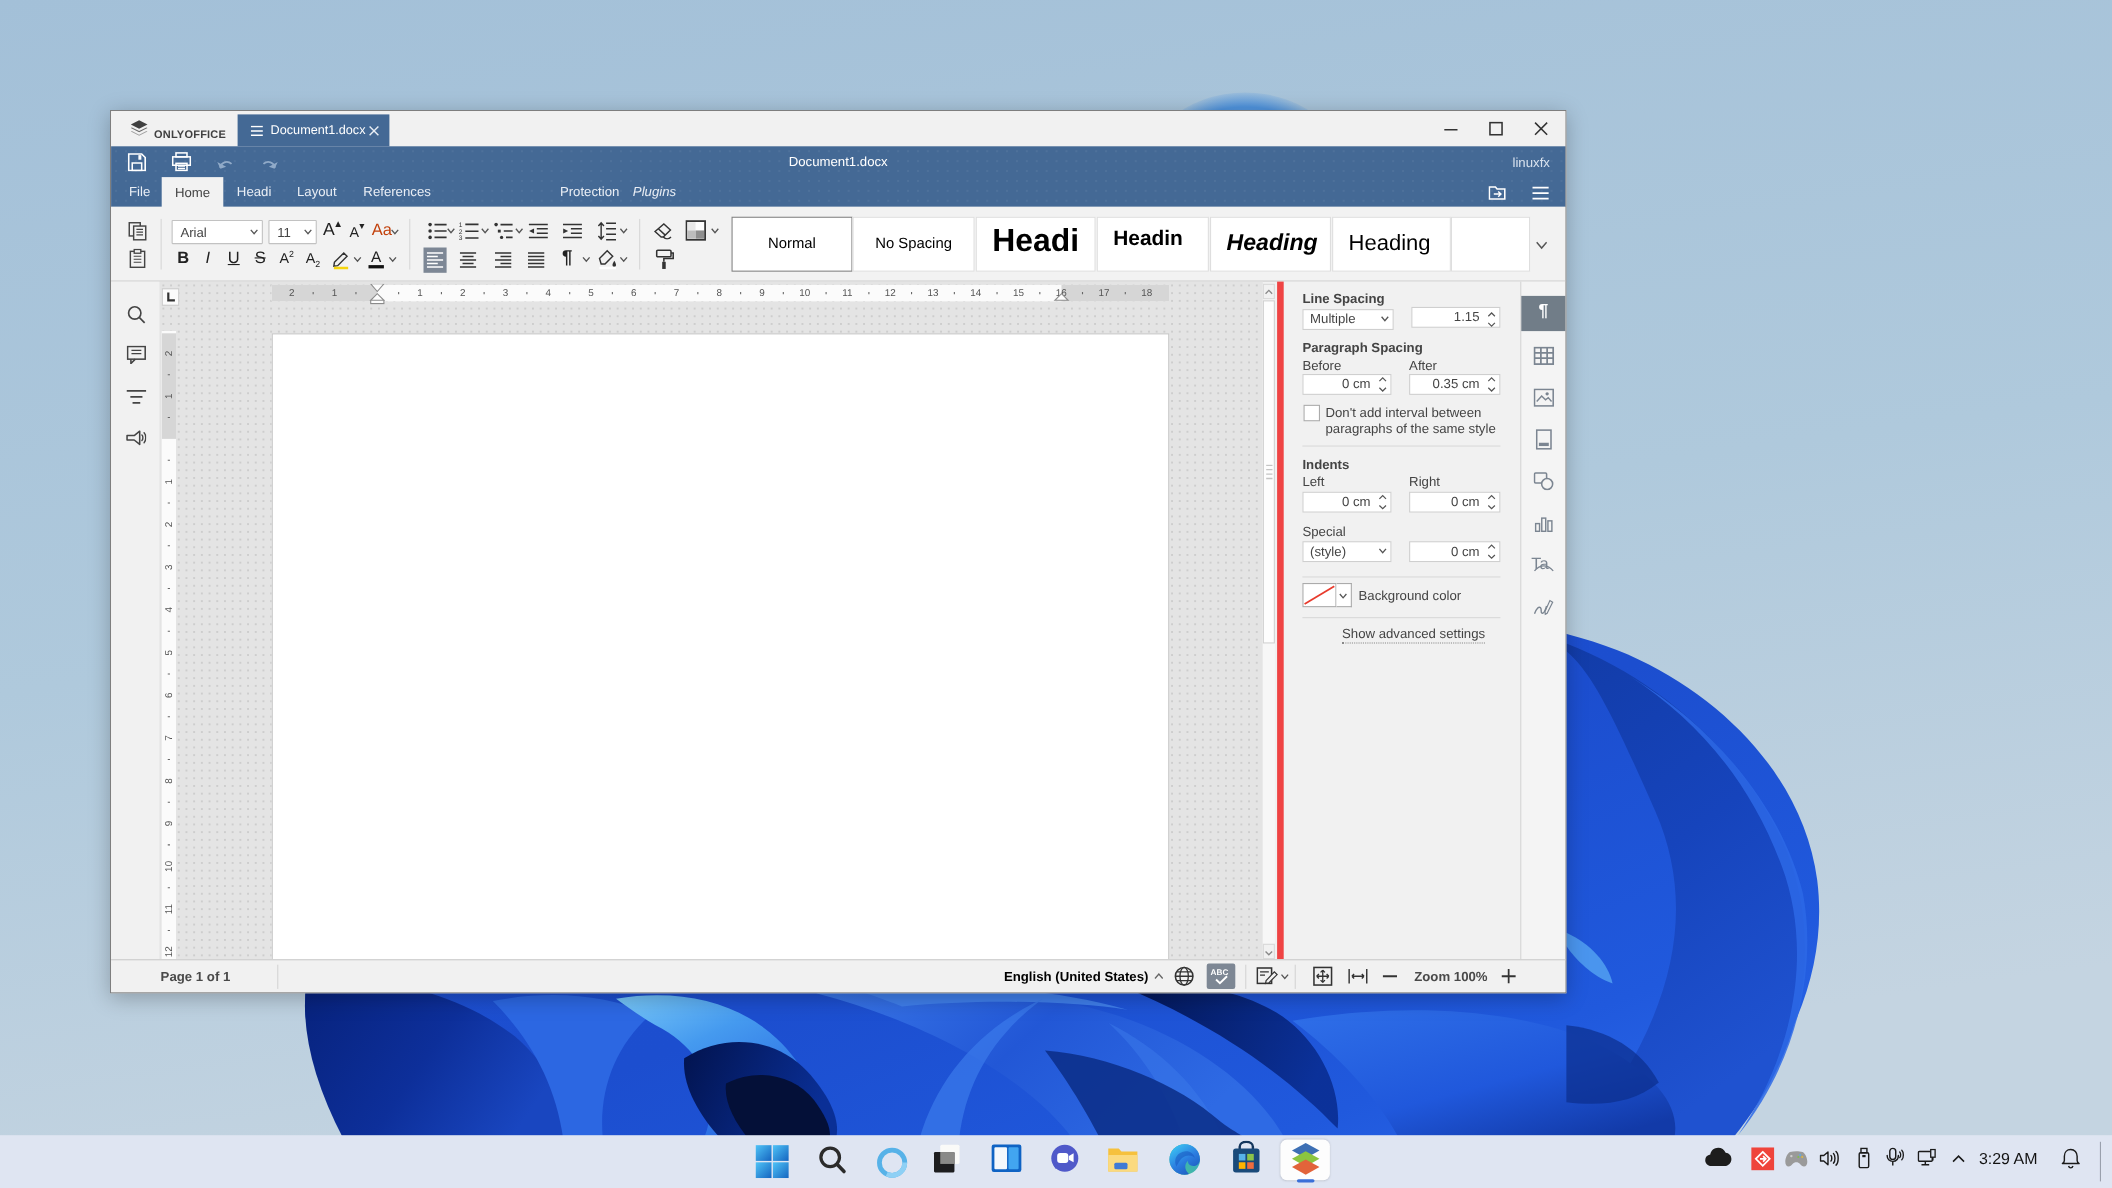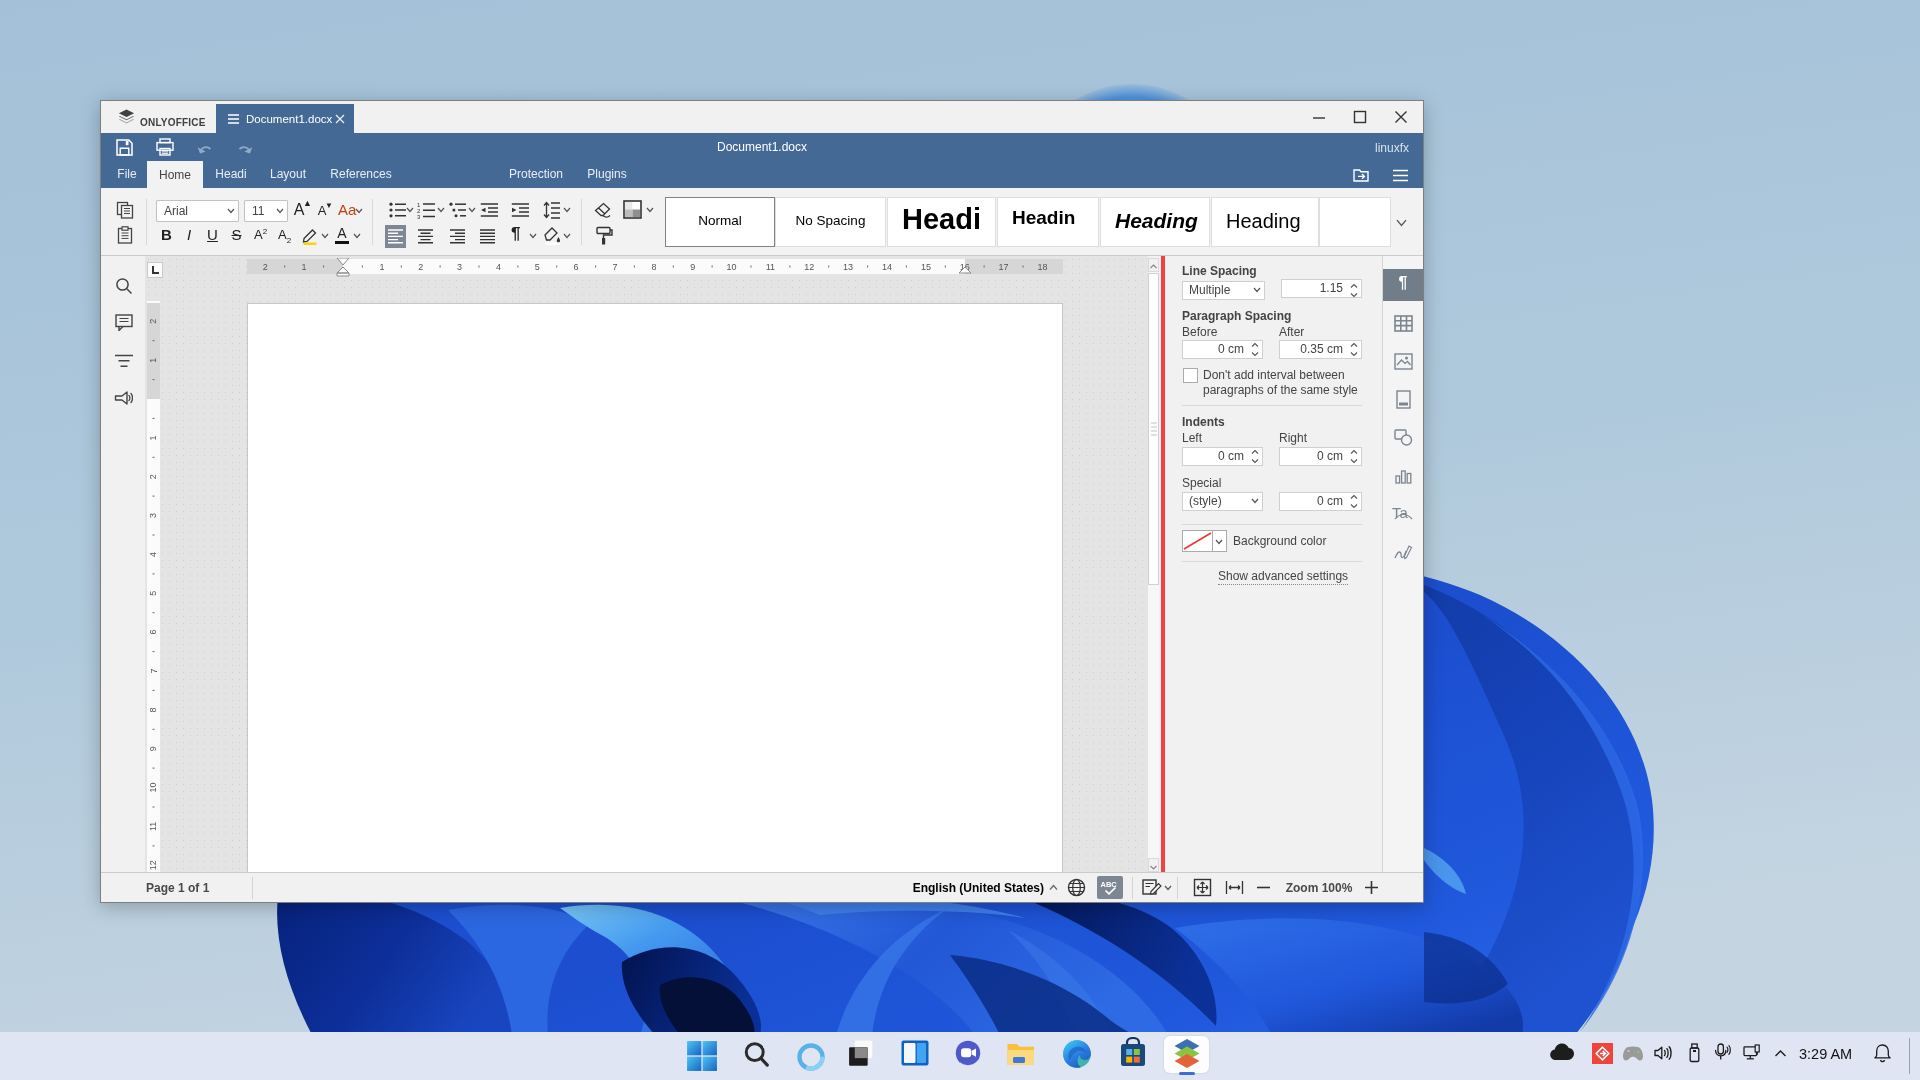--- a/index.html
+++ b/index.html
@@ -27,21 +27,21 @@
   
   #sidebar{position:absolute;left:0;top:155px;width:44px;height:616px;background:#f1f1f1;}
   #docarea{position:absolute;left:44px;top:155px;width:1003px;height:616px;background:#e4e4e4;
     background-image:radial-gradient(#cdcdcd 0.8px,transparent 1px);background-size:7px 7px;overflow:hidden;}
   #hruler{position:absolute;left:44px;top:157px;width:1003px;height:19px;overflow:hidden;}
   #page{position:absolute;left:102px;top:47px;width:816px;height:600px;background:#fff;
     border:1px solid #c6c6c6;box-sizing:border-box;}
   #vruler{position:absolute;left:2px;top:45px;width:13px;height:571px;background:#fff;overflow:hidden;}
   #vscroll{position:absolute;left:1047px;top:157px;width:11px;height:614px;background:#f7f7f7;}
   #rpanel{position:absolute;left:1060px;top:155px;width:221px;height:616px;background:#f1f1f1;
-    border-left:4px solid #ef4444;box-sizing:border-box;font-size:12px;color:#444;}
+    border-left:6px solid #ef4444;box-sizing:border-box;font-size:12px;color:#444;}
   #rstrip{position:absolute;left:1281px;top:155px;width:41px;height:616px;background:#f4f4f4;
     border-left:1px solid #d5d5d5;box-sizing:border-box;}
   #statusbar{position:absolute;left:0;top:771px;width:100%;height:30px;background:#f1f1f1;
     border-top:1px solid #cbcbcb;box-sizing:border-box;font-size:12px;color:#444;}
   .inp{position:absolute;background:#fff;border:1px solid #cfcfcf;box-sizing:border-box;
     font-size:12px;color:#444;}
   
   #taskbar{position:absolute;left:0;top:1032px;width:1920px;height:48px;background:#dfe5f2;}
   .tbico{position:absolute;top:8px;width:32px;height:32px;}
 </style>
@@ -307,21 +307,21 @@
  <div class="ab" style="left:0;top:7px;width:100%;text-align:center;font-size:12px;color:#fff;">Document1.docx</div>
  <div class="ab" style="right:14px;top:8px;font-size:12px;color:#d8e2ee;">linuxfx</div>
 
  <div class="menu" style="left:8px;width:36px;">File</div>
  <div id="hometab">Home</div>
  <div class="menu" style="left:112px;width:36px;">Headi</div>
  <div class="menu" style="left:165px;width:44px;">Layout</div>
  <div class="menu" style="left:226px;width:68px;">References</div>
  <div class="menu" style="left:310px;width:78px;margin-top:33px;">Collaboration</div>
  <div class="menu" style="left:404px;width:62px;">Protection</div>
- <div class="menu" style="left:482px;width:48px;">Plugins</div>
+ <div class="menu" style="left:470px;width:48px;font-style:italic;">Plugins</div>
  <svg class="ab" style="left:1252px;top:35px" width="18" height="15" viewBox="0 0 18 15">
   <path d="M 1 2 L 6.5 2 L 8 3.8 L 15 3.8 L 15 13 L 1 13 Z" fill="none" stroke="#fff" stroke-width="1.4"></path>
   <path d="M 5 8.4 L 11 8.4 M 9 6 L 11.5 8.4 L 9 10.8" fill="none" stroke="#fff" stroke-width="1.3"></path>
  </svg>
  <svg class="ab" style="left:1292px;top:36px" width="15" height="13" viewBox="0 0 15 13">
   <path d="M 0 1.5 H 15 M 0 6.5 H 15 M 0 11.5 H 15" stroke="#fff" stroke-width="1.5"></path>
  </svg>
 </div>
 <div id="toolbar">
 

